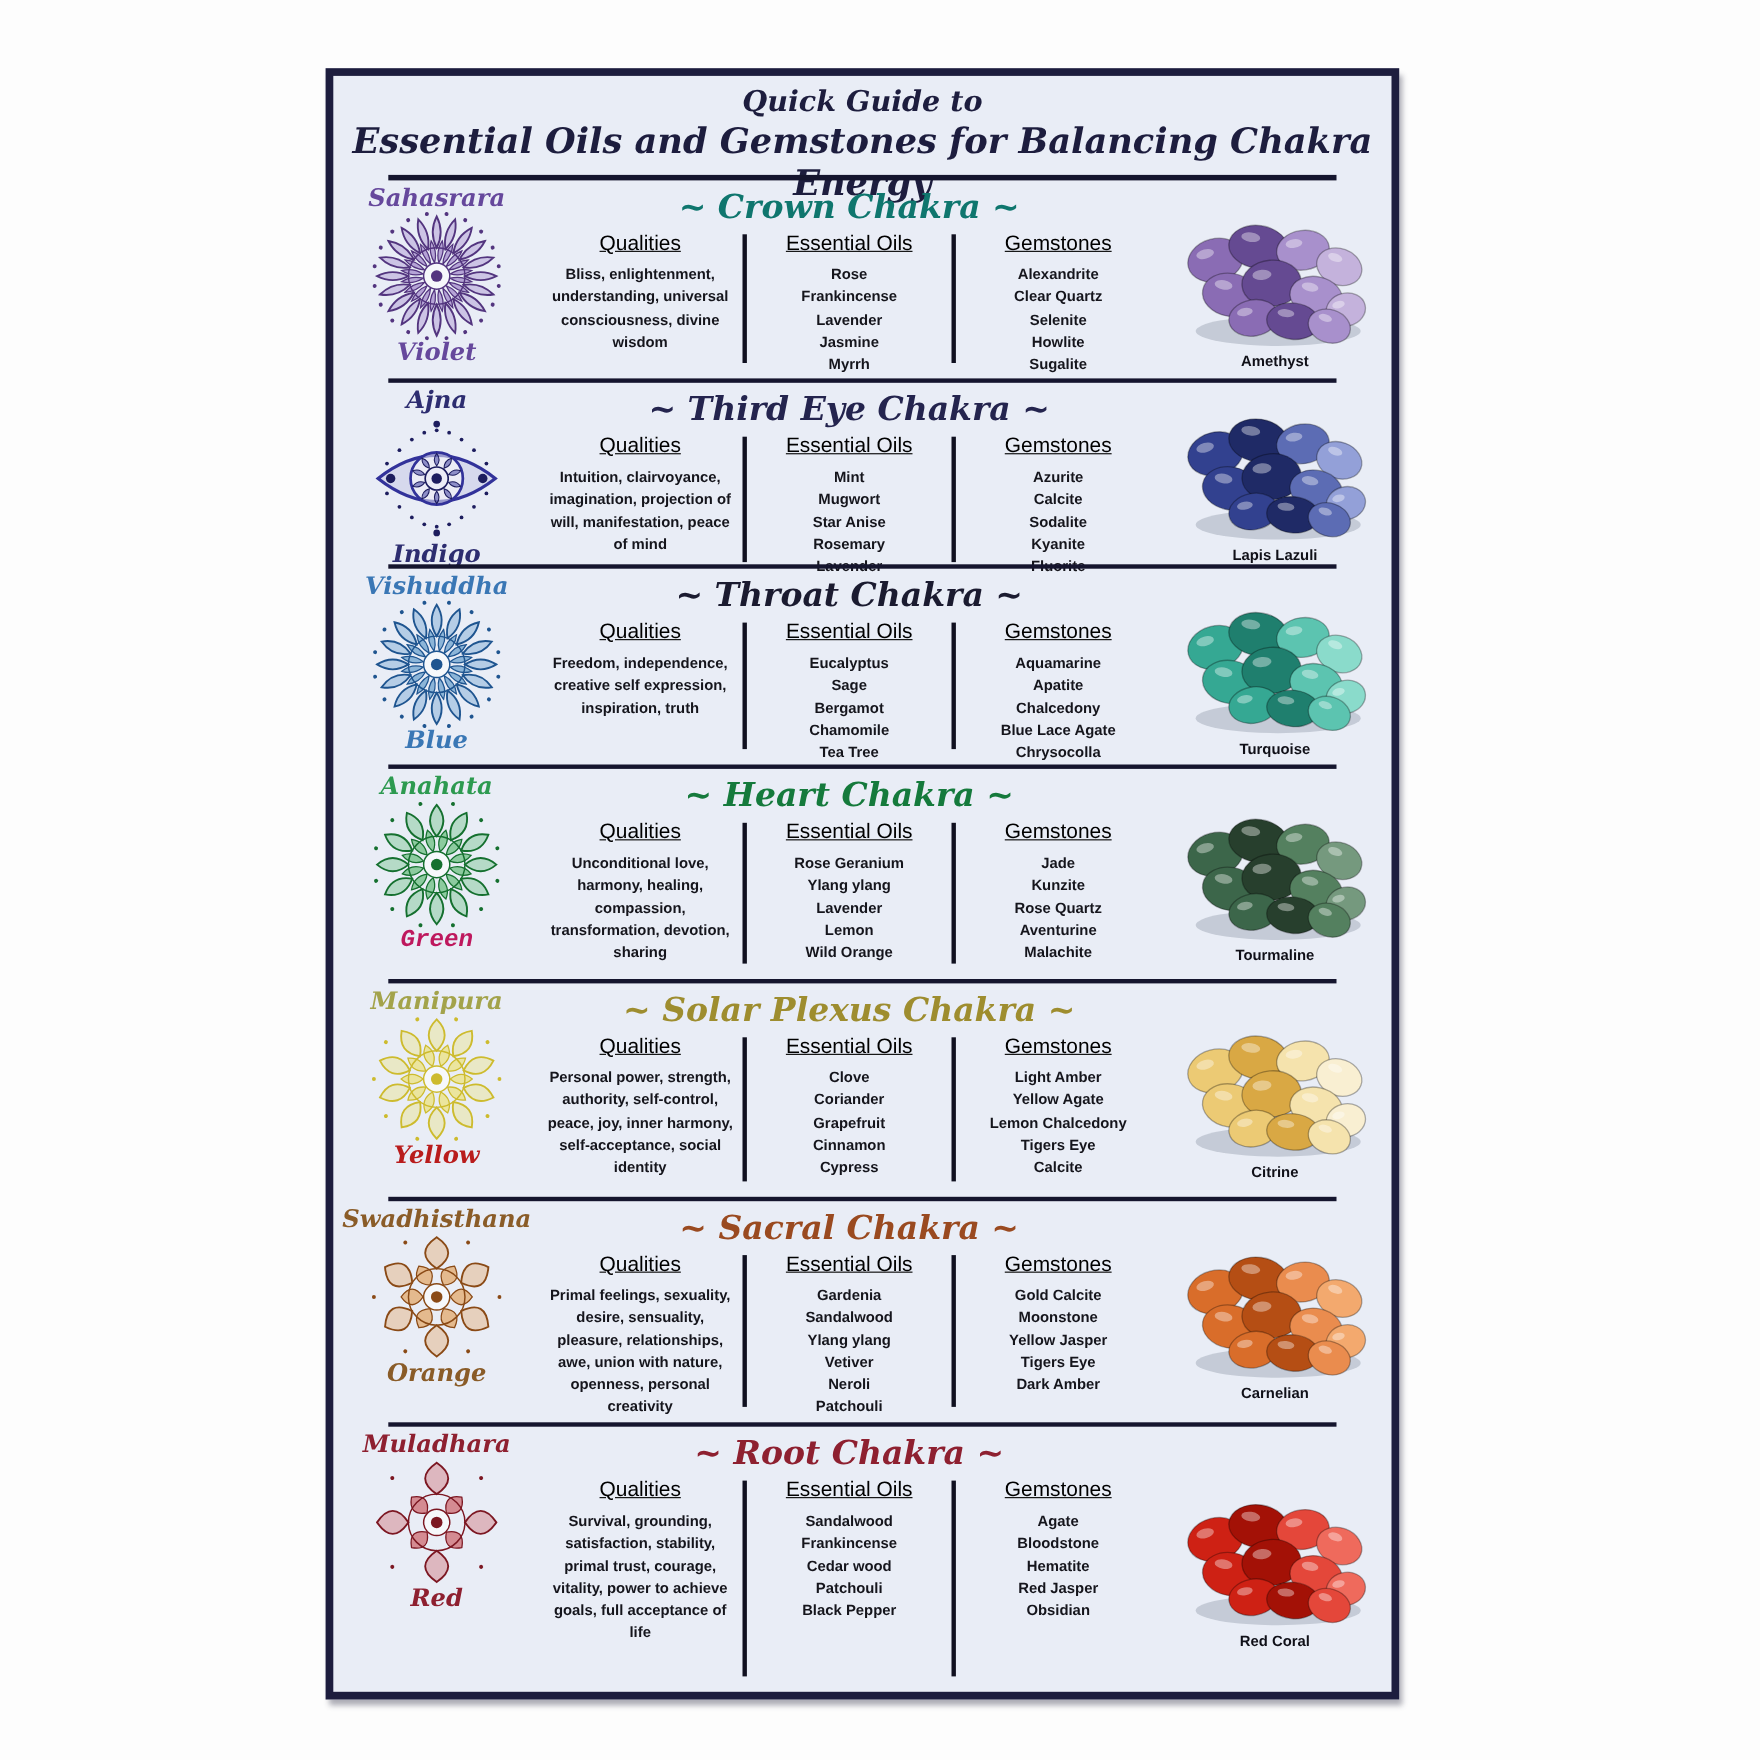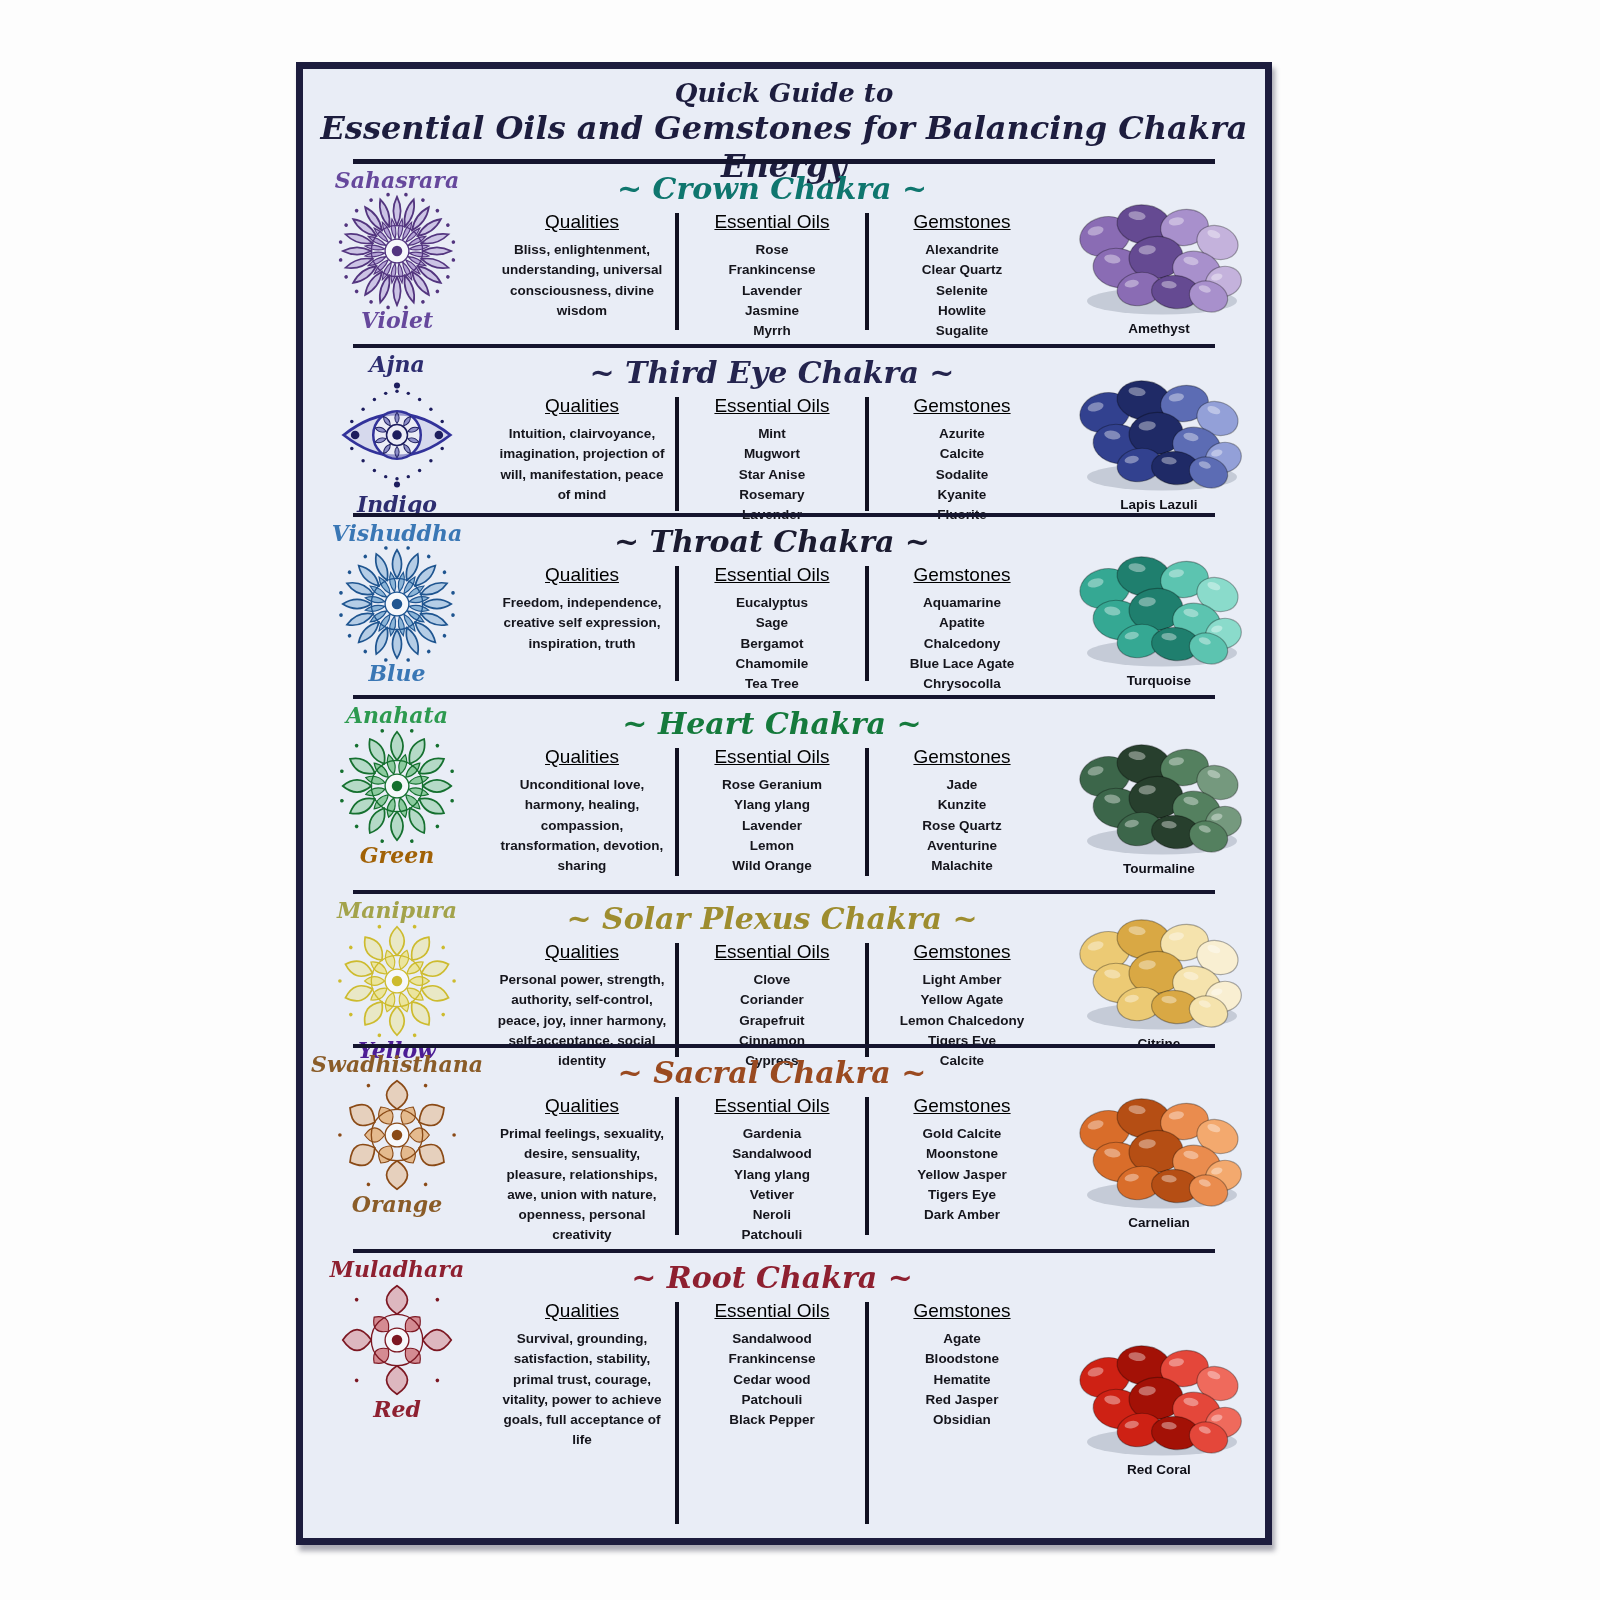--- a/index.html
+++ b/index.html
@@ -18,21 +18,21 @@
     display:flex;flex-direction:column;
   }
   .title-block{height:80px;flex:none;text-align:center;padding-top:10px;}
   .script{font-family:"DejaVu Serif", serif;font-style:italic;font-weight:700;}
   .title-1{font-size:26px;color:#1d1d3e;line-height:1.15;}
   .title-2{font-size:32px;color:#1d1d3e;line-height:1.2;}
   .hsep{height:4px;flex:none;background:#15152e;margin:0 50px;}
   .hsep.thick{height:5px;}
   .row{display:flex;flex:none;}
   .r0{height:180px;} .r1{height:165px;} .r2{height:178px;} .r3{height:191px;}
-  .r4{height:150px;} .r5{height:201px;} .r6{flex:1;}
+  .r4{height:194px;} .r5{height:201px;} .r6{flex:1;}
   .left-col{width:188px;flex:none;display:flex;flex-direction:column;align-items:center;padding-top:4px;}
   .sanskrit{font-size:22px;line-height:1.1;}
   .color-name{font-size:22px;line-height:1.1;margin-top:-2px;}
   .mandala{width:118px;height:118px;flex:none;}
   .mandala svg{display:block;}
   .row-main{flex:1;display:flex;flex-direction:column;min-width:0;}
   .row-heading{text-align:center;font-size:30px;padding-top:8px;line-height:1.1;flex:none;}
   .cols{display:flex;flex:1;margin-top:6px;}
   .col{flex:1;text-align:center;padding:0 6px;min-width:0;}
   .col-header{font-size:19px;font-weight:400;color:#000000;text-decoration:underline;margin-bottom:7px;}
@@ -455,21 +455,21 @@
             <path d="M 0 -34 Q 7.566002307395419 -23.5 0 -13 Q -7.566002307395419 -23.5 0 -34 Z" fill="#3fae58" fill-opacity="0.55" stroke="#15702f" stroke-width="1.2" transform="rotate(225)"></path>
             <path d="M 0 -34 Q 7.566002307395419 -23.5 0 -13 Q -7.566002307395419 -23.5 0 -34 Z" fill="#3fae58" fill-opacity="0.55" stroke="#15702f" stroke-width="1.2" transform="rotate(255)"></path>
             <path d="M 0 -34 Q 7.566002307395419 -23.5 0 -13 Q -7.566002307395419 -23.5 0 -34 Z" fill="#3fae58" fill-opacity="0.55" stroke="#15702f" stroke-width="1.2" transform="rotate(285)"></path>
             <path d="M 0 -34 Q 7.566002307395419 -23.5 0 -13 Q -7.566002307395419 -23.5 0 -34 Z" fill="#3fae58" fill-opacity="0.55" stroke="#15702f" stroke-width="1.2" transform="rotate(315)"></path>
             <path d="M 0 -34 Q 7.566002307395419 -23.5 0 -13 Q -7.566002307395419 -23.5 0 -34 Z" fill="#3fae58" fill-opacity="0.55" stroke="#15702f" stroke-width="1.2" transform="rotate(345)"></path>
             <circle cx="0" cy="0" r="27" fill="none" stroke="#15702f" stroke-width="1.4"></circle>
             <circle cx="0" cy="0" r="12.5" fill="#ffffff" fill-opacity="0.6" stroke="#15702f" stroke-width="1.4"></circle>
             <circle cx="0" cy="0" r="5.5" fill="#15702f"></circle>
           </svg>
         </div>
-      <div class="script color-name" style="color: #a16207;">Green</div>
+      <div class="script color-name" style="color: #be185d; font-family: Liberation Mono, monospace;">Green</div>
     </div>
     <div class="row-main">
       <div class="script row-heading" style="color: rgb(21, 122, 60);">~ Heart Chakra ~</div>
       <div class="cols">
         <div class="col">
           <div class="col-header">Qualities</div>
           <div class="body-text">Unconditional love, harmony, healing, compassion, transformation, devotion, sharing</div>
         </div>
         <div class="vdiv"></div>
         <div class="col">
@@ -559,21 +559,21 @@
             <path d="M 0 -34 Q 9.079202768874502 -23.5 0 -13 Q -9.079202768874502 -23.5 0 -34 Z" fill="#ecdf55" fill-opacity="0.55" stroke="#cdbb2e" stroke-width="1.2" transform="rotate(198)"></path>
             <path d="M 0 -34 Q 9.079202768874502 -23.5 0 -13 Q -9.079202768874502 -23.5 0 -34 Z" fill="#ecdf55" fill-opacity="0.55" stroke="#cdbb2e" stroke-width="1.2" transform="rotate(234)"></path>
             <path d="M 0 -34 Q 9.079202768874502 -23.5 0 -13 Q -9.079202768874502 -23.5 0 -34 Z" fill="#ecdf55" fill-opacity="0.55" stroke="#cdbb2e" stroke-width="1.2" transform="rotate(270)"></path>
             <path d="M 0 -34 Q 9.079202768874502 -23.5 0 -13 Q -9.079202768874502 -23.5 0 -34 Z" fill="#ecdf55" fill-opacity="0.55" stroke="#cdbb2e" stroke-width="1.2" transform="rotate(306)"></path>
             <path d="M 0 -34 Q 9.079202768874502 -23.5 0 -13 Q -9.079202768874502 -23.5 0 -34 Z" fill="#ecdf55" fill-opacity="0.55" stroke="#cdbb2e" stroke-width="1.2" transform="rotate(342)"></path>
             <circle cx="0" cy="0" r="27" fill="none" stroke="#cdbb2e" stroke-width="1.4"></circle>
             <circle cx="0" cy="0" r="12.5" fill="#ffffff" fill-opacity="0.6" stroke="#cdbb2e" stroke-width="1.4"></circle>
             <circle cx="0" cy="0" r="5.5" fill="#cdbb2e"></circle>
           </svg>
         </div>
-      <div class="script color-name" style="color: #4c1d95;">Yellow</div>
+      <div class="script color-name" style="color: #b91c1c;">Yellow</div>
     </div>
     <div class="row-main">
       <div class="script row-heading" style="color: rgb(158, 141, 47);">~ Solar Plexus Chakra ~</div>
       <div class="cols">
         <div class="col">
           <div class="col-header">Qualities</div>
           <div class="body-text">Personal power, strength, authority, self-control, peace, joy, inner harmony, self-acceptance, social identity</div>
         </div>
         <div class="vdiv"></div>
         <div class="col">

